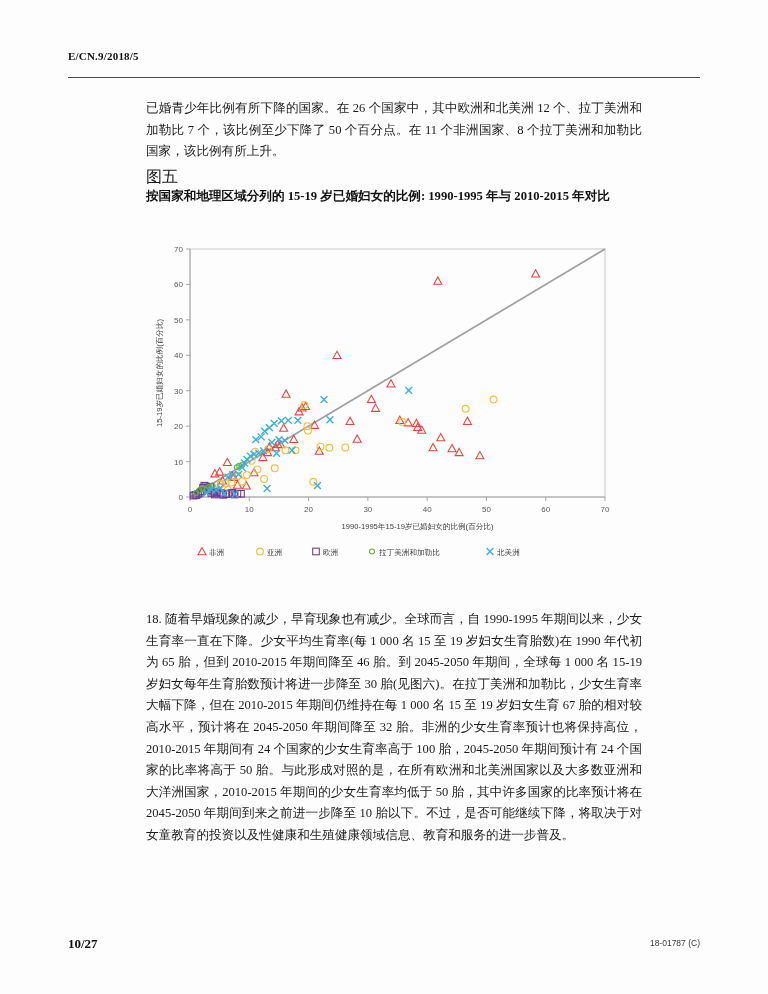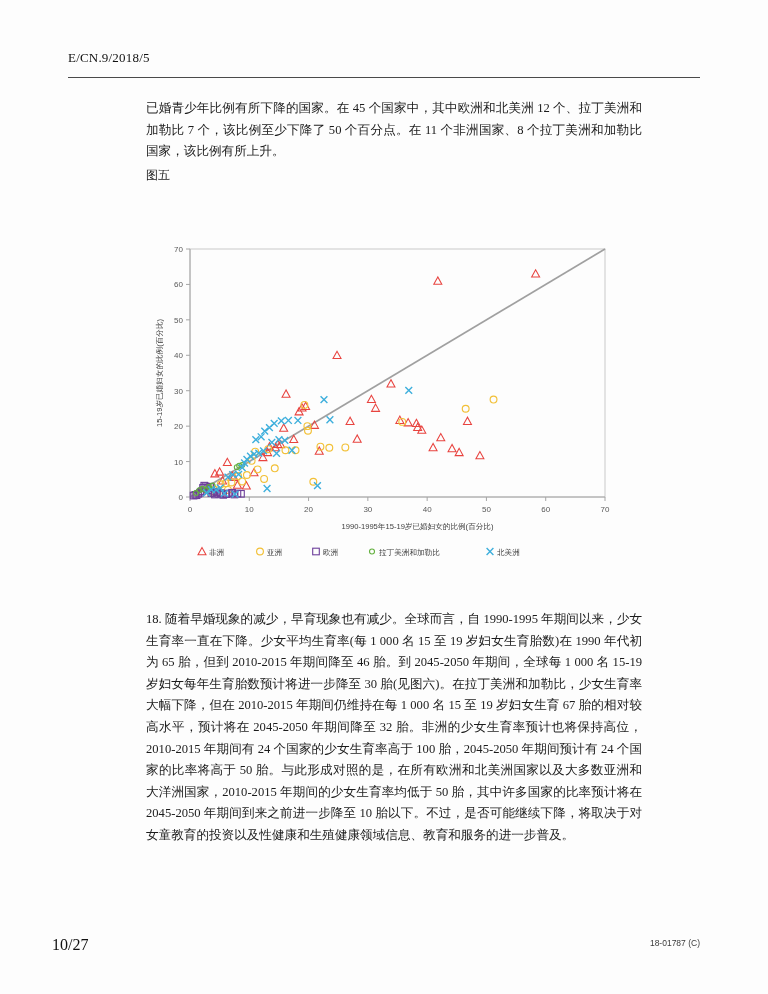--- a/index.html
+++ b/index.html
@@ -12,21 +12,21 @@
     overflow:hidden;
   }
   .page{
     position:absolute;inset:0;
     background:#fdfdfd;
   }
   
   .doc-symbol{
     position:absolute;left:68px;top:50px;
     font-family:"Liberation Serif",serif;
-    font-weight:normal;font-size:13px;letter-spacing:.2px;
+    font-weight:bold;font-size:11px;letter-spacing:.2px;
     color:#111;
   }
   .header-rule{
     position:absolute;left:68px;top:77px;width:632px;height:1px;
     background:#4a4a4a;
   }
   
   .body-col{
     position:absolute;left:146px;width:496px;
   }
@@ -37,21 +37,21 @@
     text-align:justify;
     text-justify:inter-ideograph;
     color:#1b1b1b;
     margin:0;
   }
   .para-top{top:98px;}
   .para-18{top:609px;}
   
   .fig-label{
     position:absolute;left:146px;top:167px;
-    font-size:12px;color:#1b1b1b;
+    font-size:16px;color:#1b1b1b;
   }
   .fig-title{
     position:absolute;left:146px;top:186px;width:500px;
     font-size:12.6px;font-weight:bold;line-height:21px;color:#111;
   }
   
   .chart-wrap{
     position:absolute;left:150px;top:236px;width:470px;height:335px;
   }
   .chart-svg{display:block;}
@@ -66,43 +66,44 @@
     font-size:7.6px;fill:#404040;
   }
   .legend-text{
     font-family:"Liberation Sans","DejaVu Sans",sans-serif;
     font-size:7.6px;fill:#404040;
   }
   .ref-line{stroke:#a0a0a0;stroke-width:1.7;fill:none;}
   .plot-border{fill:none;stroke:#c9c9c9;stroke-width:1;}
   
   .footer-left{
-    position:absolute;left:52px;top:936px;
-    font-size:16px;font-weight:normal;color:#111;
+    position:absolute;left:68px;top:936px;
+    font-size:13px;font-weight:bold;color:#111;
     font-family:"Liberation Serif",serif;
   }
   .footer-right{
     position:absolute;right:68px;top:938px;
     font-size:8.5px;color:#3a3a3a;
     font-family:"Liberation Sans",sans-serif;
   }
 </style>
 </head>
 <body>
 
 <div class="page">
 
   <div class="doc-symbol">E/CN.9/2018/5</div>
   <div class="header-rule"></div>
 
   <div class="body-col para-top">
-    <p class="para">已婚青少年比例有所下降的国家。在 45 个国家中，其中欧洲和北美洲 12 个、拉丁美洲和加勒比 7 个，该比例至少下降了 50 个百分点。在 11 个非洲国家、8 个拉丁美洲和加勒比国家，该比例有所上升。</p>
+    <p class="para">已婚青少年比例有所下降的国家。在 26 个国家中，其中欧洲和北美洲 12 个、拉丁美洲和加勒比 7 个，该比例至少下降了 50 个百分点。在 11 个非洲国家、8 个拉丁美洲和加勒比国家，该比例有所上升。</p>
   </div>
 
   <div class="fig-label">图五</div>
+  <div class="fig-title">按国家和地理区域分列的 15-19 岁已婚妇女的比例: 1990-1995 年与 2010-2015 年对比</div>
 
   <div class="chart-wrap">
     <svg class="chart-svg" id="chart" width="470" height="335" viewBox="0 0 470 335">
         <rect x="40" y="13" width="415" height="248" class="plot-border"></rect>
         <line x1="40" y1="13" x2="40" y2="261" class="axis-line"></line>
         <line x1="36" y1="261" x2="40" y2="261" class="tick-line"></line>
         <text x="33" y="264" text-anchor="end" class="tick-label">0</text>
         <line x1="36" y1="225.57142857142858" x2="40" y2="225.57142857142858" class="tick-line"></line>
         <text x="33" y="228.57142857142858" text-anchor="end" class="tick-label">10</text>
         <line x1="36" y1="190.14285714285717" x2="40" y2="190.14285714285717" class="tick-line"></line>

